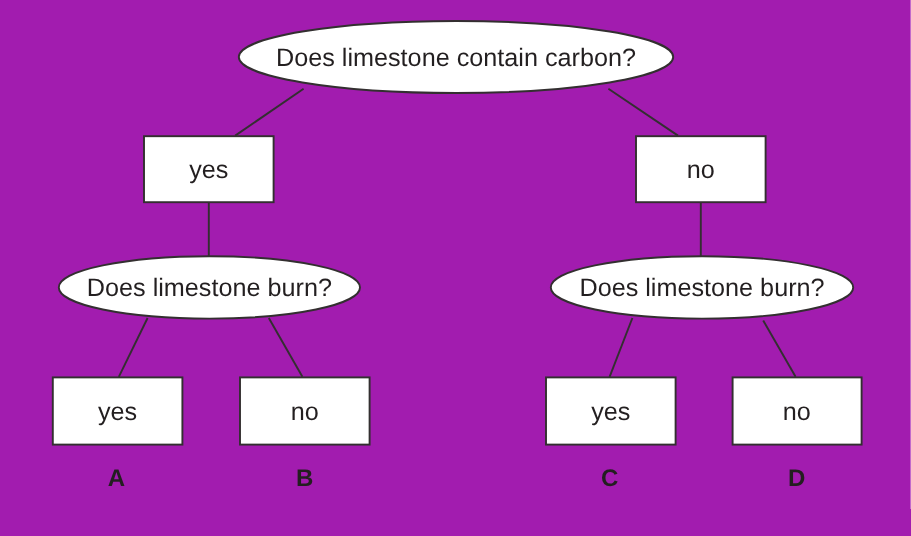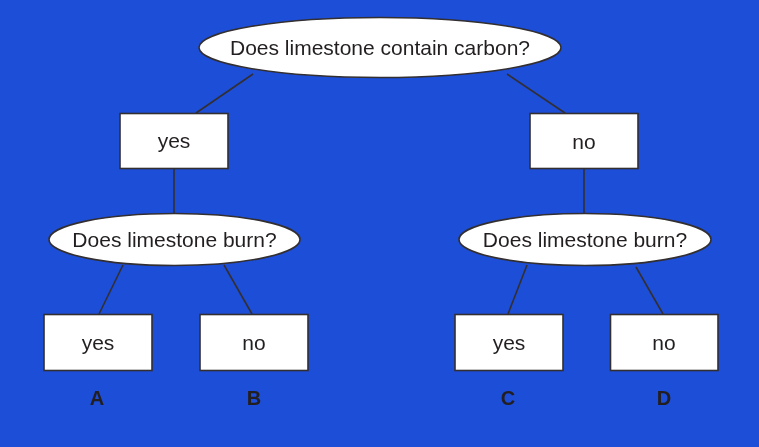--- a/index.html
+++ b/index.html
@@ -4,21 +4,21 @@
 <style>
   html, body {
     margin: 0;
     padding: 0;
     background: #ffffff;
   }
   .page {
     position: relative;
     width: 759px;
     height: 447px;
-    background: #1d4ed8;
+    background: #a21caf;
     font-family: "Liberation Sans", sans-serif;
   }
   svg {
     display: block;
   }
   .shape {
     fill: #ffffff;
     stroke: #332f30;
     stroke-width: 1.6;
   }

